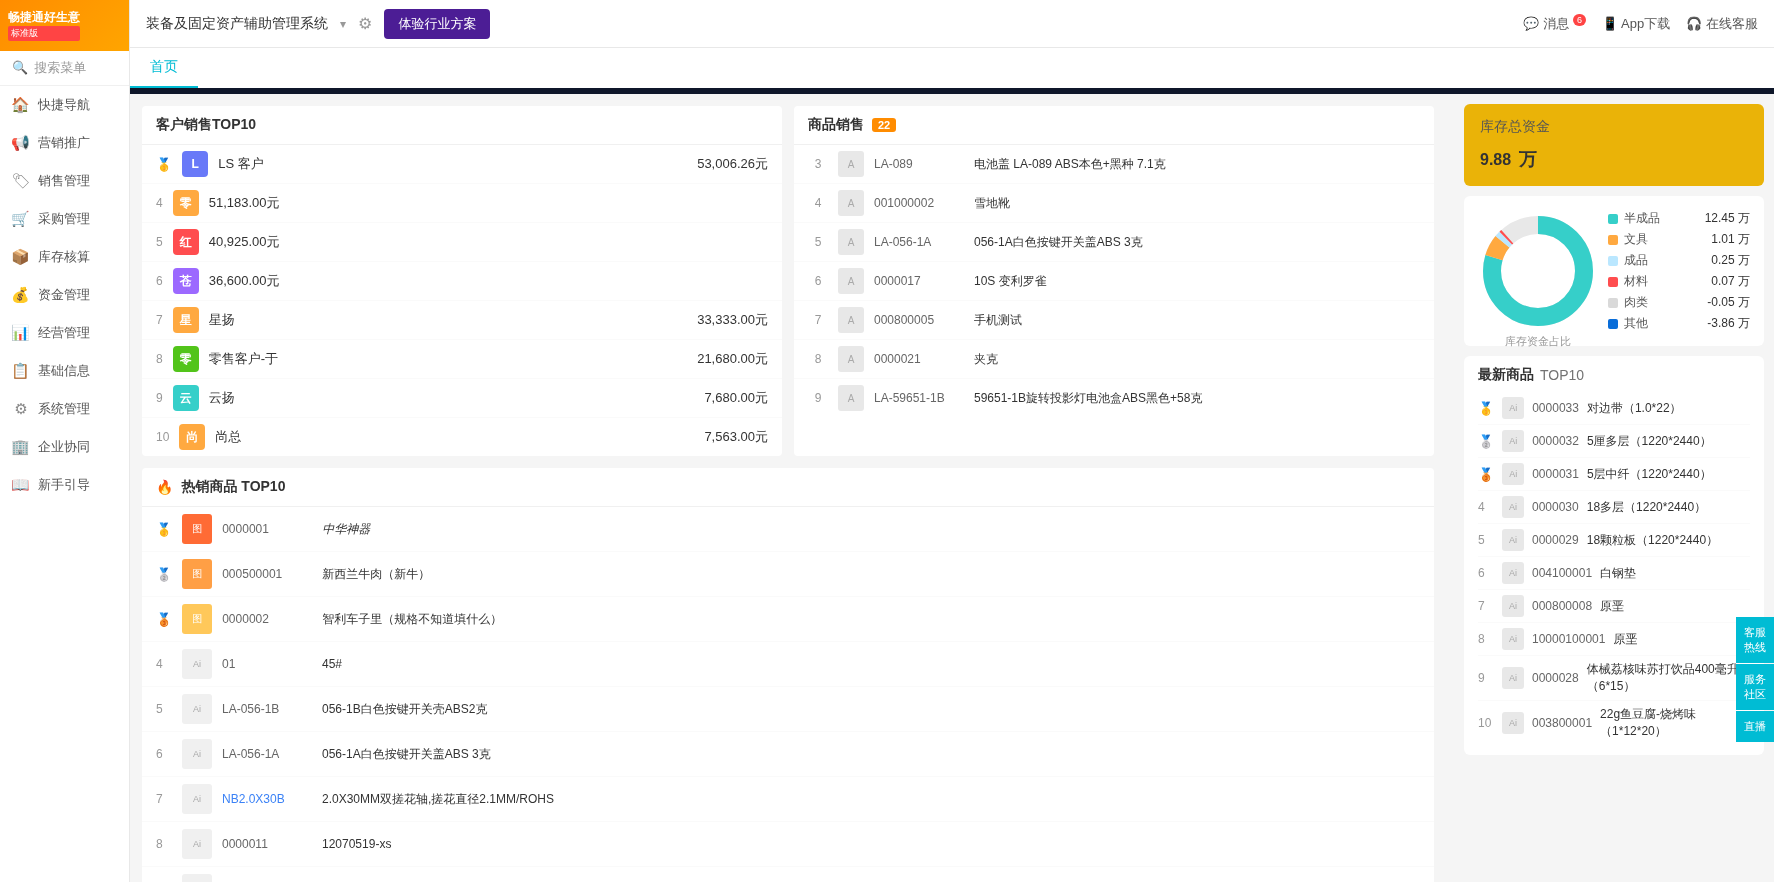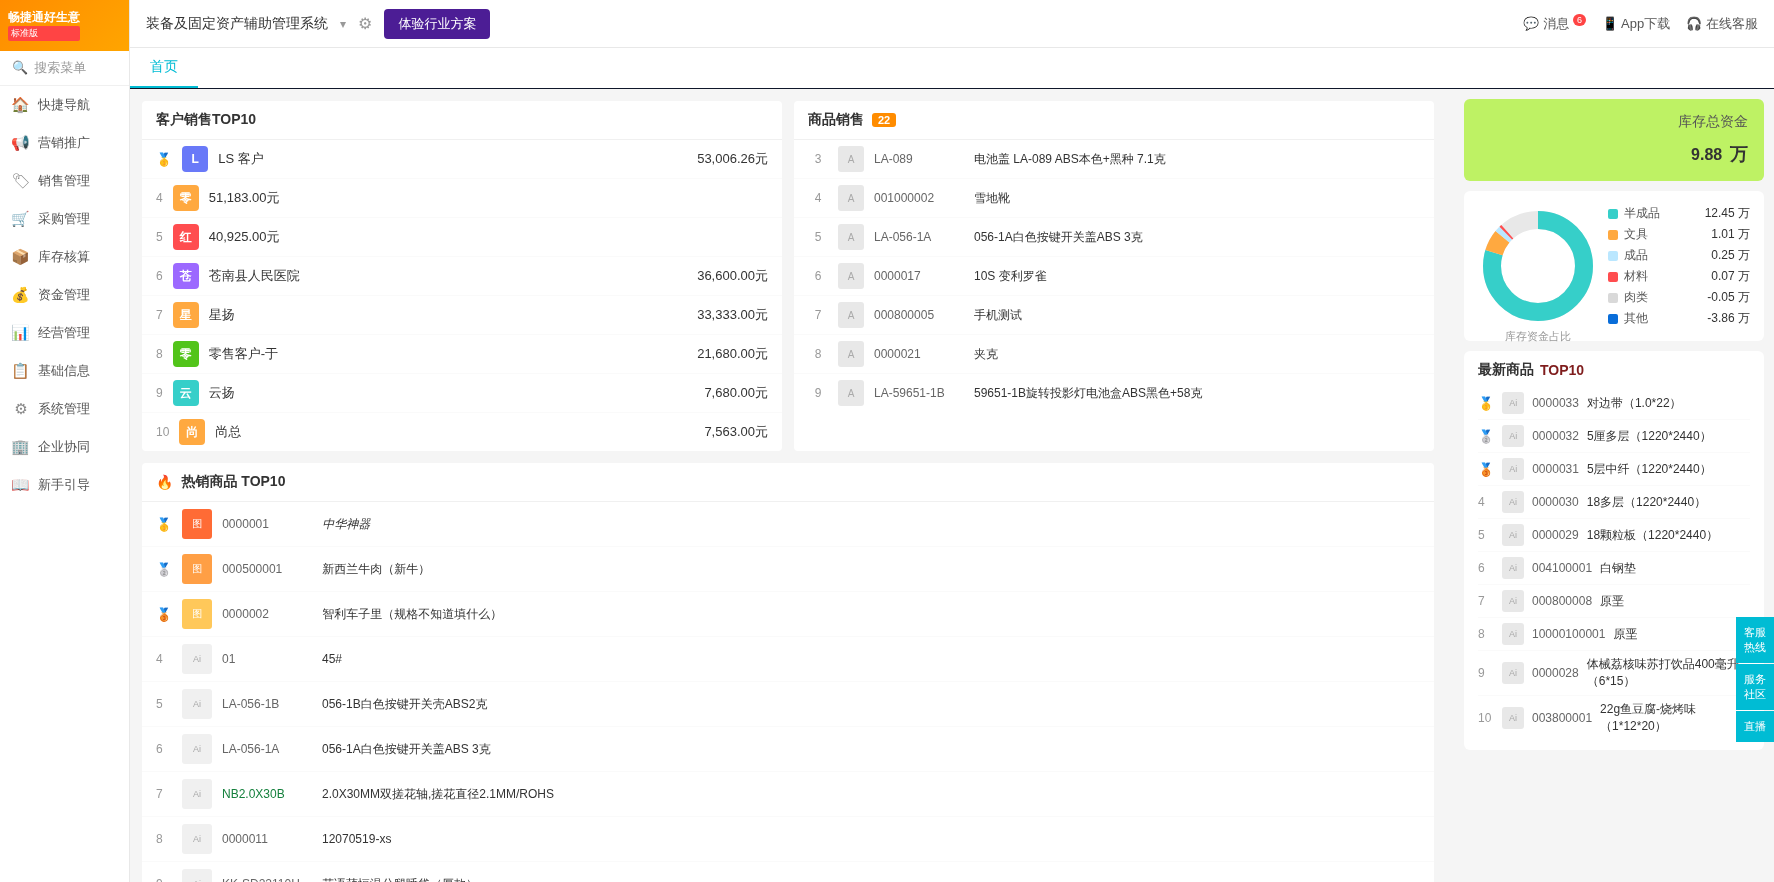--- a/index.html
+++ b/index.html
@@ -19,21 +19,21 @@
     .main-wrapper { flex: 1; display: flex; flex-direction: column; overflow: hidden; }
     .header { background: #fff; border-bottom: 1px solid #e8e8e8; display: flex; align-items: center; padding: 0 16px; height: 48px; gap: 12px; }
     .header-title { display: flex; align-items: center; gap: 8px; font-size: 14px; color: #333; }
     .header-dropdown { color: #999; font-size: 12px; cursor: pointer; }
     .header-gear { color: #999; cursor: pointer; font-size: 16px; }
     .header-trial-btn { background: #4c1d95; color: #fff; border: none; padding: 6px 14px; border-radius: 4px; cursor: pointer; font-size: 13px; }
     .header-right { margin-left: auto; display: flex; align-items: center; gap: 16px; color: #555; font-size: 13px; }
     .header-badge { background: #ff4444; color: #fff; font-size: 9px; border-radius: 8px; padding: 1px 4px; vertical-align: top; }
 
     
-    .tab-bar { background: #fff; border-bottom: 1px solid #0f172a; display: flex; }
+    .tab-bar { background: #fff; border-bottom: 6px solid #0f172a; display: flex; }
     .tab-item { padding: 10px 20px; cursor: pointer; font-size: 14px; color: #333; }
     .tab-item.active { border-bottom: 2px solid #00bcd4; color: #00bcd4; }
 
     
     .content { flex: 1; display: flex; gap: 8px; overflow: hidden; }
 
     
     .panel-main { flex: 1; overflow-y: auto; padding: 12px; display: flex; flex-direction: column; gap: 12px; }
 
     
@@ -56,40 +56,40 @@
     .hot-products { background: #fff; border-radius: 4px; }
     .hot-header { padding: 10px 14px; font-size: 14px; font-weight: bold; color: #333; display: flex; align-items: center; gap: 8px; border-bottom: 1px solid #f0f0f0; }
     .hot-row { display: flex; align-items: center; padding: 7px 14px; border-bottom: 1px solid #fafafa; gap: 10px; }
     .hot-row:last-child { border-bottom: none; }
     .product-thumb { width: 30px; height: 30px; background: #f0f0f0; border-radius: 3px; overflow: hidden; display: flex; align-items: center; justify-content: center; }
 
     
     .panel-right { width: 320px; background: #f5f5f5; overflow-y: auto; padding: 10px; display: flex; flex-direction: column; gap: 10px; flex-shrink: 0; }
 
     
-    .inventory-card { background: #bef264; border-radius: 6px; padding: 14px 16px; text-align: right; }
+    .inventory-card { background: #eab308; border-radius: 6px; padding: 14px 16px; text-align: left; }
     .inventory-title { font-size: 14px; color: #555; margin-bottom: 4px; }
     .inventory-amount { font-size: 28px; font-weight: bold; color: #333; }
     .inventory-amount span { font-size: 16px; color: #333; }
 
     
     .chart-card { background: #fff; border-radius: 6px; padding: 14px; }
     .chart-inner { display: flex; align-items: center; gap: 10px; }
     .donut-wrapper { position: relative; width: 120px; height: 120px; flex-shrink: 0; }
     .donut-label { position: absolute; bottom: -18px; left: 0; right: 0; text-align: center; font-size: 11px; color: #999; }
     .legend { flex: 1; display: flex; flex-direction: column; gap: 4px; }
     .legend-item { display: flex; align-items: center; justify-content: space-between; font-size: 12px; }
     .legend-dot { width: 10px; height: 10px; border-radius: 2px; margin-right: 6px; flex-shrink: 0; }
     .legend-name { flex: 1; color: #555; }
     .legend-val { color: #333; font-weight: 500; }
 
     
     .newest-card { background: #fff; border-radius: 6px; padding: 10px 14px; }
     .newest-header { font-size: 14px; font-weight: bold; color: #333; margin-bottom: 8px; display: flex; align-items: center; gap: 6px; }
-    .newest-header .top10-badge { color: #7f1d1d; font-weight: bold; }
+    .newest-header .top10-badge { color: #737373; font-weight: normal; }
     .newest-row { display: flex; align-items: center; padding: 5px 0; border-bottom: 1px solid #fafafa; gap: 8px; }
     .newest-row:last-child { border-bottom: none; }
     .newest-rank { width: 16px; color: #999; font-size: 12px; }
     .newest-icon { width: 22px; height: 22px; background: #e8e8e8; border-radius: 3px; display: flex; align-items: center; justify-content: center; font-size: 9px; color: #aaa; }
     .newest-code { color: #666; font-size: 12px; }
     .newest-name { color: #333; font-size: 12px; flex: 1; }
 
     
     .float-btn { position: fixed; right: 0; bottom: 140px; display: flex; flex-direction: column; gap: 1px; z-index: 999; }
     .float-item { background: #00bcd4; color: #fff; font-size: 11px; padding: 8px 6px; text-align: center; cursor: pointer; width: 38px; }
@@ -203,21 +203,20 @@
     <span class="customer-amount">51,183.00元</span>
   </div>
               <div class="top-table-row">
     <span style="color:#999;font-size:12px;">5</span>
     <div class="customer-badge" style="background:#ff4d4f">红</div>
     <span class="customer-amount">40,925.00元</span>
   </div>
               <div class="top-table-row">
     <span style="color:#999;font-size:12px;">6</span>
     <div class="customer-badge" style="background:#9c69ff">苍</div>
-    <span class="customer-name">苍南县人民医院</span>
     <span class="customer-amount">36,600.00元</span>
   </div>
               <div class="top-table-row">
     <span style="color:#999;font-size:12px;">7</span>
     <div class="customer-badge" style="background:#ffa940">星</div>
     <span class="customer-name">星扬</span>
     <span class="customer-amount">33,333.00元</span>
   </div>
               <div class="top-table-row">
     <span style="color:#999;font-size:12px;">8</span>
@@ -344,21 +343,21 @@
         <span style="font-size:9px;color:#aaa;">Ai</span>
        </div>
     <span style="color:#666;font-size:12px;min-width:90px;">LA-056-1A</span>
     <span style="font-size:12px;color:#333;">056-1A白色按键开关盖ABS 3克</span>
   </div>
             <div class="hot-row">
     <span style="color:#999;font-size:12px;min-width:16px;">7</span>
     <div class="product-thumb">
         <span style="font-size:9px;color:#aaa;">Ai</span>
        </div>
-    <span style="color:#15803d;font-size:12px;min-width:90px;">NB2.0X30B</span>
+    <span style="color:#3b82f6;font-size:12px;min-width:90px;">NB2.0X30B</span>
     <span style="font-size:12px;color:#333;">2.0X30MM双搓花轴,搓花直径2.1MM/ROHS</span>
   </div>
             <div class="hot-row">
     <span style="color:#999;font-size:12px;min-width:16px;">8</span>
     <div class="product-thumb">
         <span style="font-size:9px;color:#aaa;">Ai</span>
        </div>
     <span style="color:#666;font-size:12px;min-width:90px;">0000011</span>
     <span style="font-size:12px;color:#333;">12070519-xs</span>
   </div>

